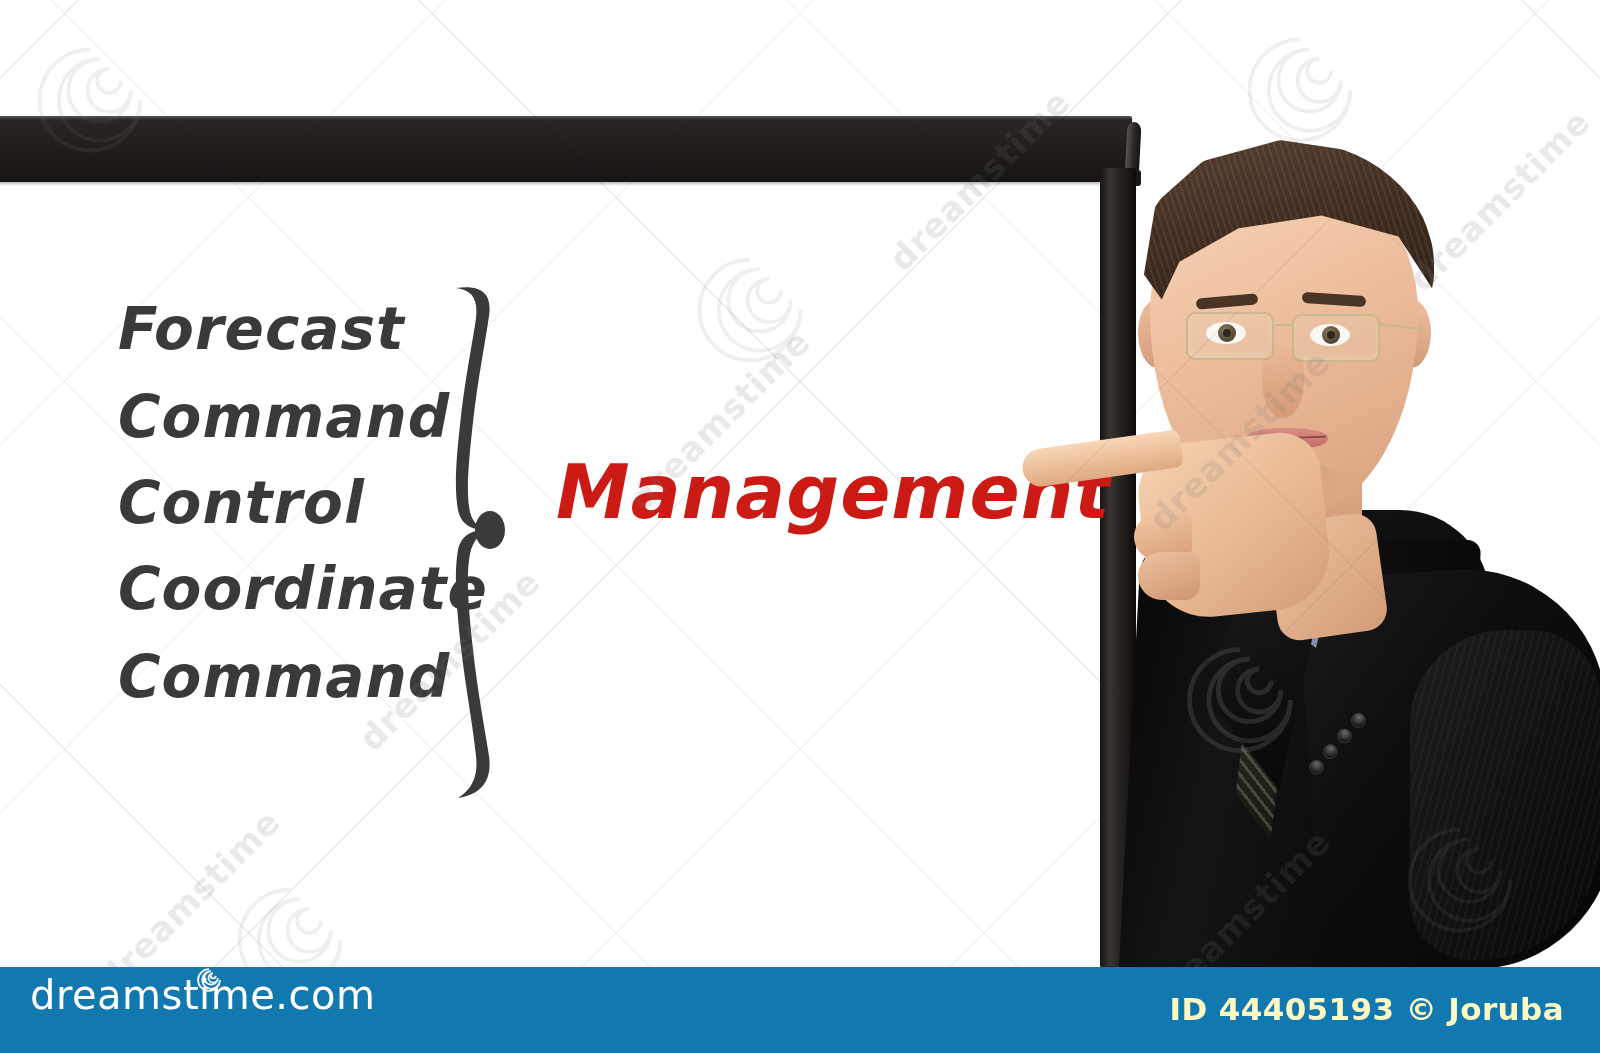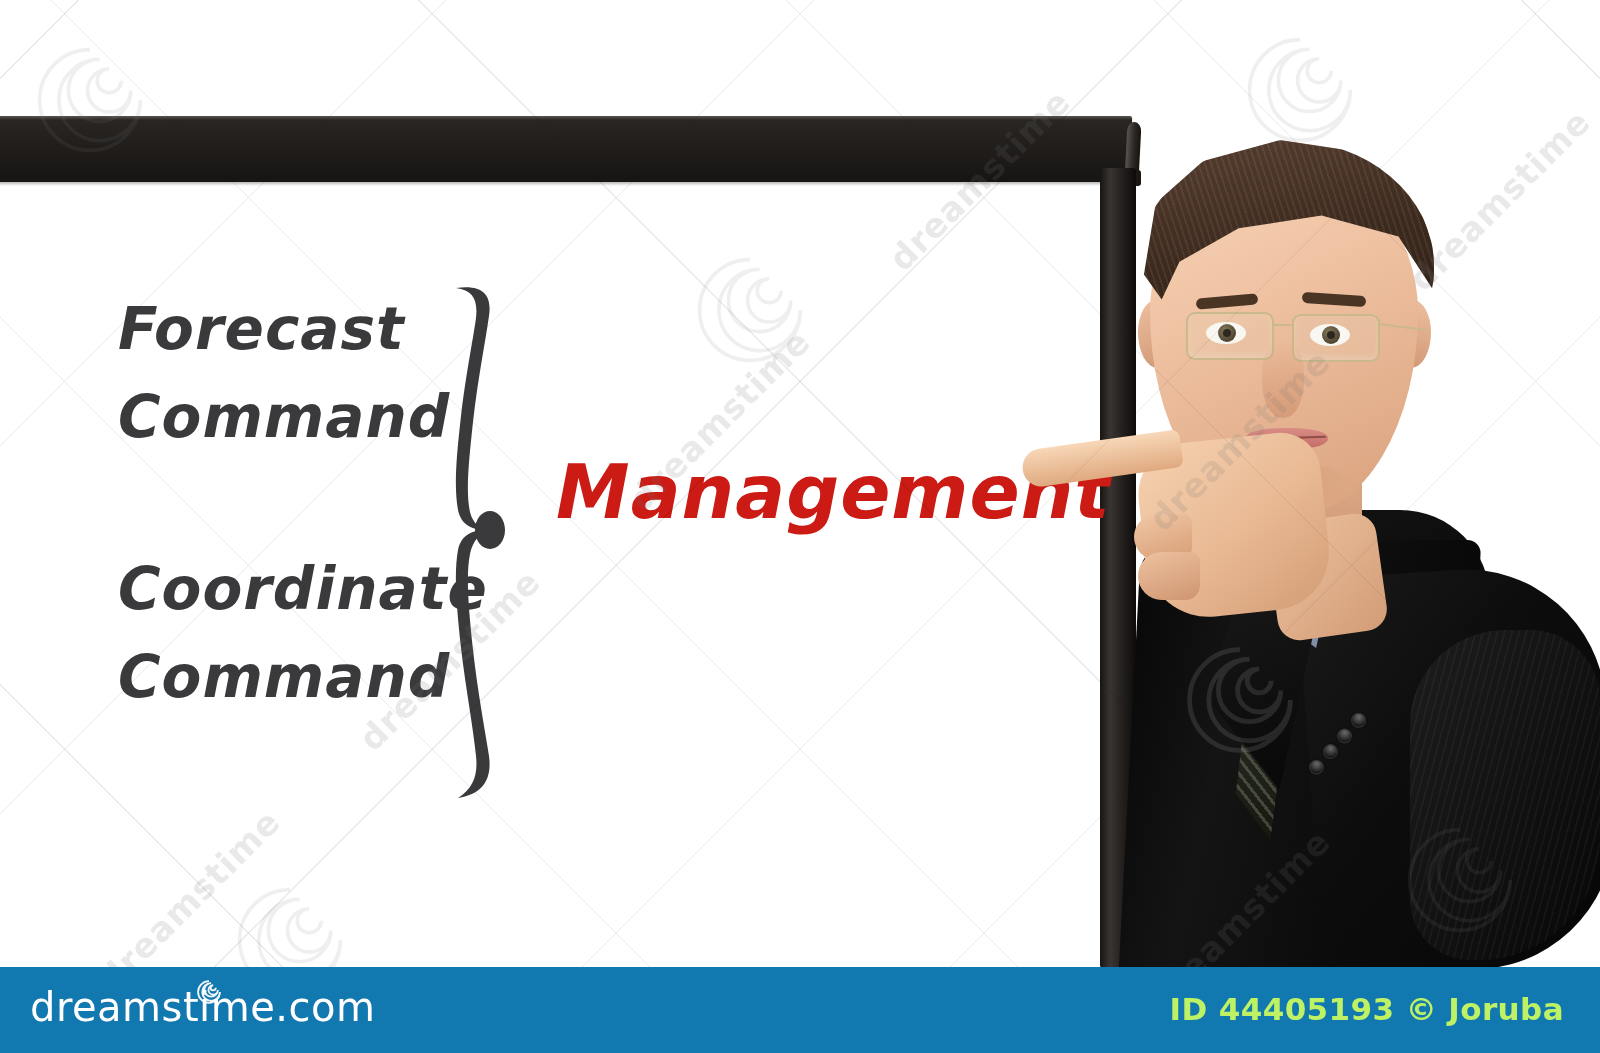--- a/index.html
+++ b/index.html
@@ -257,53 +257,54 @@
     position:absolute; pointer-events:none;
     width:120px; height:120px; opacity:.12;
   }
 
   
   .footer{
     position:absolute; left:0; top:967px; width:1600px; height:86px;
     background:#1278b0;
   }
   .brandwrap{
-    position:absolute; left:30px; top:16px; display:flex; align-items:center;
+    position:absolute; left:30px; top:4px; display:flex; align-items:center;
   }
   .brand{
     font-family:"DejaVu Sans", sans-serif;
     font-size:40px; font-weight:400; color:#ffffff; letter-spacing:.5px;
     line-height:48px;
   }
   .brand-reg{
     position:absolute; left:166px; top:-4px; width:26px; height:26px; opacity:.95;
   }
   .credit{
     position:absolute; right:36px; top:24px;
     font-family:"DejaVu Sans", sans-serif;
-    font-size:31px; font-weight:700; color:#bef264; letter-spacing:.4px;
+    font-size:31px; font-weight:700; color:#fef9c3; letter-spacing:.4px;
     white-space:nowrap;
   }
 </style>
 </head>
 <body>
 
 <div id="stage">
 
   <div class="wb-surface"></div>
 
   <div class="wb-topbar">
     <div class="wb-topbar-hilite"></div>
   </div>
   <div class="wb-clip"></div>
   <div class="wb-clip2"></div>
   <div class="wb-post"></div>
 
   <div class="hand list-item" style="top:300px">Forecast</div>
   <div class="hand list-item" style="top:388px">Command</div>
+  <div class="hand list-item" style="top:474px">Control</div>
   <div class="hand list-item" style="top:560px">Coordinate</div>
   <div class="hand list-item" style="top:648px">Command</div>
 
   <svg class="brace" viewBox="0 0 80 522">
     <path d="M16 6
              C 44 2, 52 14, 49 34
              C 45 62, 38 96, 33 140
              C 28 186, 26 212, 30 230
              C 33 242, 40 246, 48 248
              C 40 252, 33 258, 30 272

